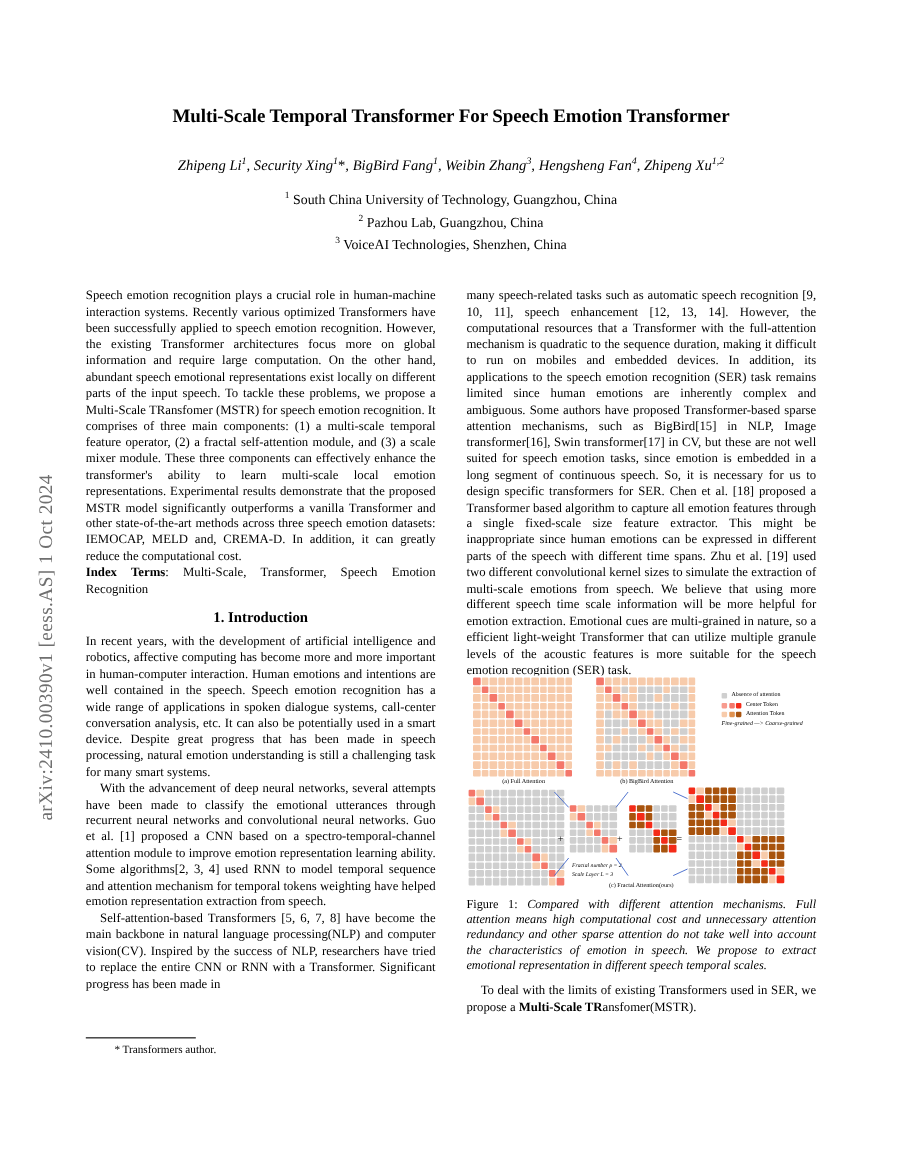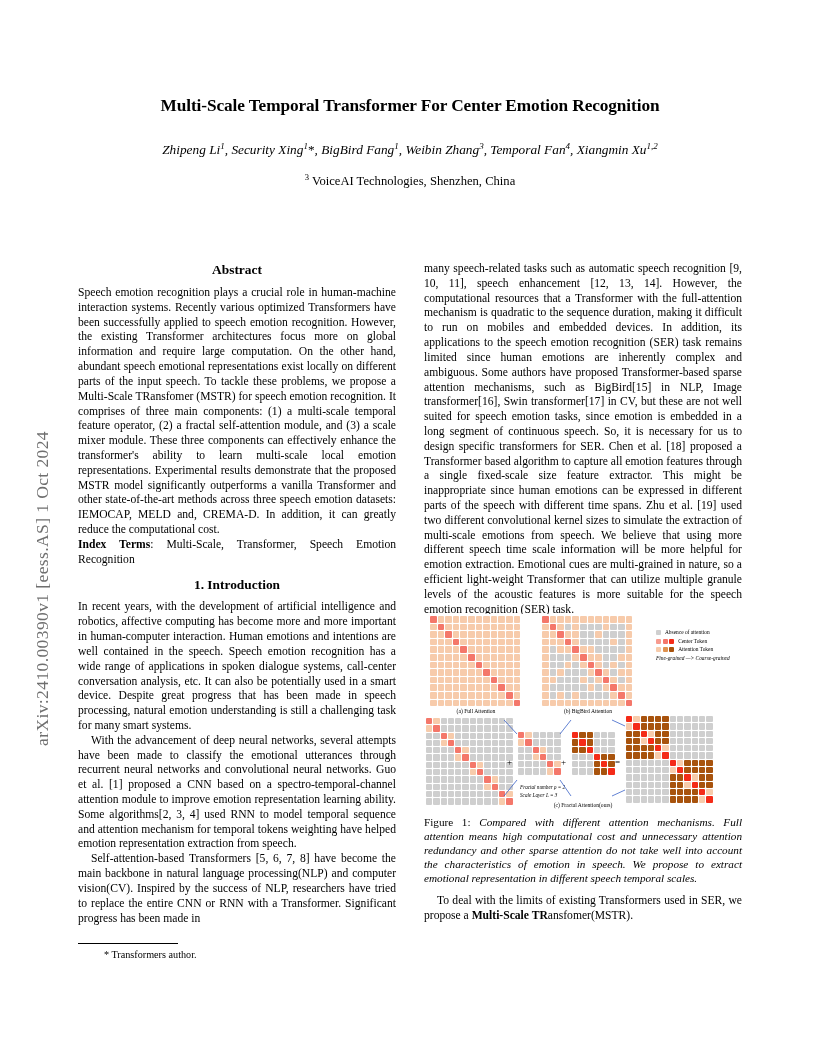--- a/index.html
+++ b/index.html
@@ -208,33 +208,34 @@
     width: 318px;
   }
 </style>
 </head>
 <body>
 
 <div class="arxiv-stamp">arXiv:2410.00390v1  [eess.AS]  1 Oct 2024</div>
 
 <div class="page">
 
-  <div class="title">Multi-Scale Temporal Transformer For Center Emotion Recognition</div>
-
-  <div class="authors" id="author-line"><span>Zhipeng Li</span><sup>1</sup>, <span>Security Xing</span><sup>1</sup><span class="star">*</span>, <span>BigBird Fang</span><sup>1</sup>, <span>Weibin Zhang</span><sup>3</sup>, <span>Temporal Fan</span><sup>4</sup>, <span>Xiangmin Xu</span><sup>1,2</sup></div>
+  <div class="title">Multi-Scale Temporal Transformer For Speech Emotion Transformer</div>
+
+  <div class="authors" id="author-line"><span>Zhipeng Li</span><sup>1</sup>, <span>Security Xing</span><sup>1</sup><span class="star">*</span>, <span>BigBird Fang</span><sup>1</sup>, <span>Weibin Zhang</span><sup>3</sup>, <span>Hengsheng Fan</span><sup>4</sup>, <span>Zhipeng Xu</span><sup>1,2</sup></div>
 
   <div class="affils" id="affil-block">
+      <div><sup>1</sup> South China University of Technology, Guangzhou, China</div>
+      <div><sup>2</sup> Pazhou Lab, Guangzhou, China</div>
       <div><sup>3</sup> VoiceAI Technologies, Shenzhen, China</div>
     </div>
 
   <div class="cols">
 
     <div class="col col-left">
 
-      <h2 class="section abstract-head">Abstract</h2>
       <p class="body">Speech emotion recognition plays a crucial role in human-machine interaction systems. Recently various optimized Transformers have been successfully applied to speech emotion recognition. However, the existing Transformer architectures focus more on global information and require large computation. On the other hand, abundant speech emotional representations exist locally on different parts of the input speech. To tackle these problems, we propose a Multi-Scale TRansfomer (MSTR) for speech emotion recognition. It comprises of three main components: (1) a multi-scale temporal feature operator, (2) a fractal self-attention module, and (3) a scale mixer module. These three components can effectively enhance the transformer's ability to learn multi-scale local emotion representations. Experimental results demonstrate that the proposed MSTR model significantly outperforms a vanilla Transformer and other state-of-the-art methods across three speech emotion datasets: IEMOCAP, MELD and, CREMA-D. In addition, it can greatly reduce the computational cost.</p>
       <p class="body index-terms"><b>Index Terms</b><span>: Multi-Scale, Transformer, Speech Emotion Recognition</span></p>
 
       <h2 class="section intro-head">1.  Introduction</h2>
       <p class="body">In recent years, with the development of artificial intelligence and robotics, affective computing has become more and more important in human-computer interaction. Human emotions and intentions are well contained in the speech. Speech emotion recognition has a wide range of applications in spoken dialogue systems, call-center conversation analysis, etc. It can also be potentially used in a smart device. Despite great progress that has been made in speech processing, natural emotion understanding is still a challenging task for many smart systems.</p>
       <p class="body indent">With the advancement of deep neural networks, several attempts have been made to classify the emotional utterances through recurrent neural networks and convolutional neural networks. Guo et al. [1] proposed a CNN based on a spectro-temporal-channel attention module to improve emotion representation learning ability. Some algorithms[2, 3, 4] used RNN to model temporal sequence and attention mechanism for temporal tokens weighting have helped emotion representation extraction from speech.</p>
       <p class="body indent">Self-attention-based Transformers [5, 6, 7, 8] have become the main backbone in natural language processing(NLP) and computer vision(CV). Inspired by the success of NLP, researchers have tried to replace the entire CNN or RNN with a Transformer. Significant progress has been made in</p>
 
       <div class="footnote-wrap">
         <div class="footnote-rule"></div>

